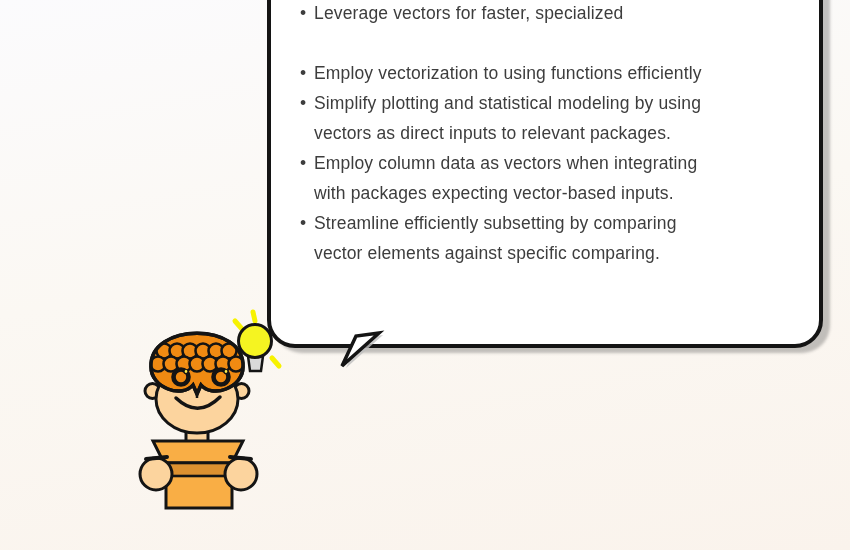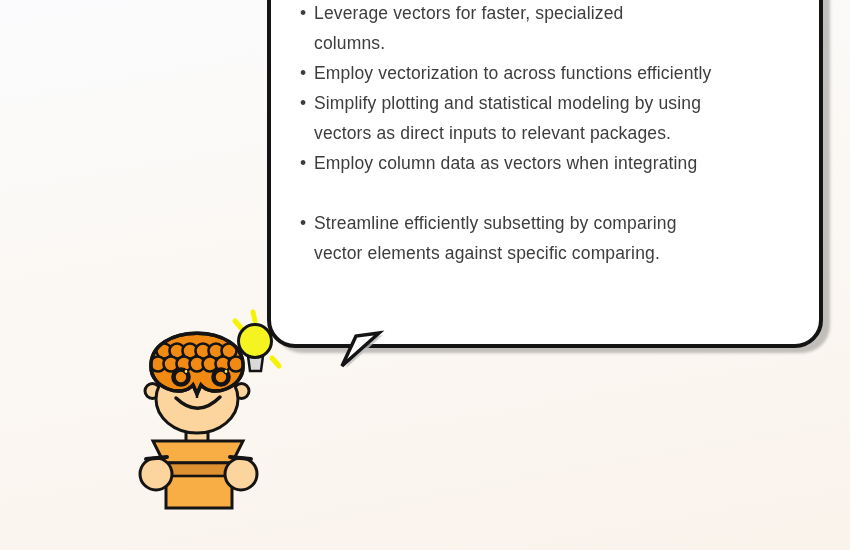--- a/index.html
+++ b/index.html
@@ -21,40 +21,40 @@
 <div class="stage">
 
   <div class="bubble"></div>
   <div class="bullets">
       <div class="brow">
         <span class="bdot">•</span>
         <span class="btxt">Leverage vectors for faster, specialized</span>
       </div>
       <div class="brow">
         <span class="bdot"></span>
-        <span class="btxt">columns.</span>
       </div>
       <div class="brow">
         <span class="bdot">•</span>
-        <span class="btxt">Employ vectorization to across functions efficiently</span>
+        <span class="btxt">Employ vectorization to using functions efficiently</span>
       </div>
       <div class="brow">
         <span class="bdot">•</span>
         <span class="btxt">Simplify plotting and statistical modeling by using</span>
       </div>
       <div class="brow">
         <span class="bdot"></span>
         <span class="btxt">vectors as direct inputs to relevant packages.</span>
       </div>
       <div class="brow">
         <span class="bdot">•</span>
         <span class="btxt">Employ column data as vectors when integrating</span>
       </div>
       <div class="brow">
         <span class="bdot"></span>
+        <span class="btxt">with packages expecting vector-based inputs.</span>
       </div>
       <div class="brow">
         <span class="bdot">•</span>
         <span class="btxt">Streamline efficiently subsetting by comparing</span>
       </div>
       <div class="brow">
         <span class="bdot"></span>
         <span class="btxt">vector elements against specific comparing.</span>
       </div>
     </div>

